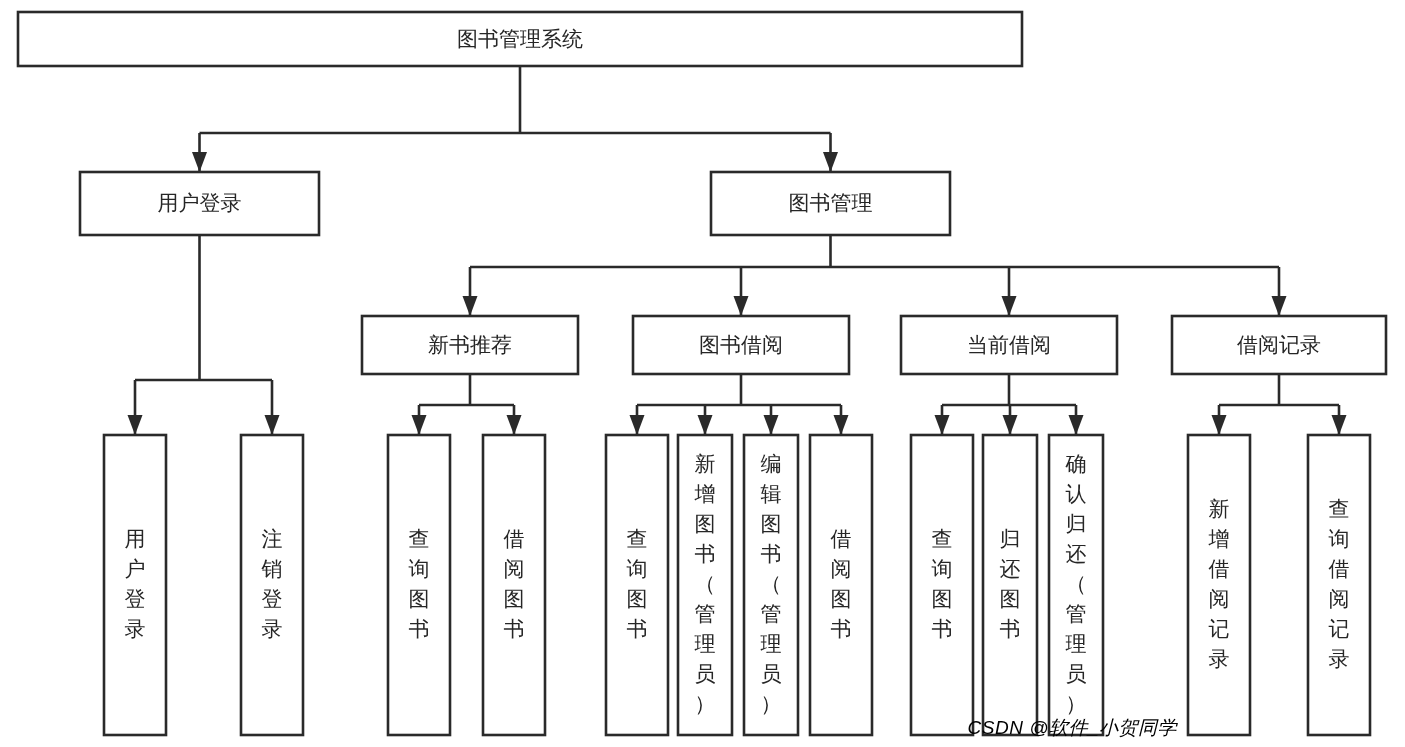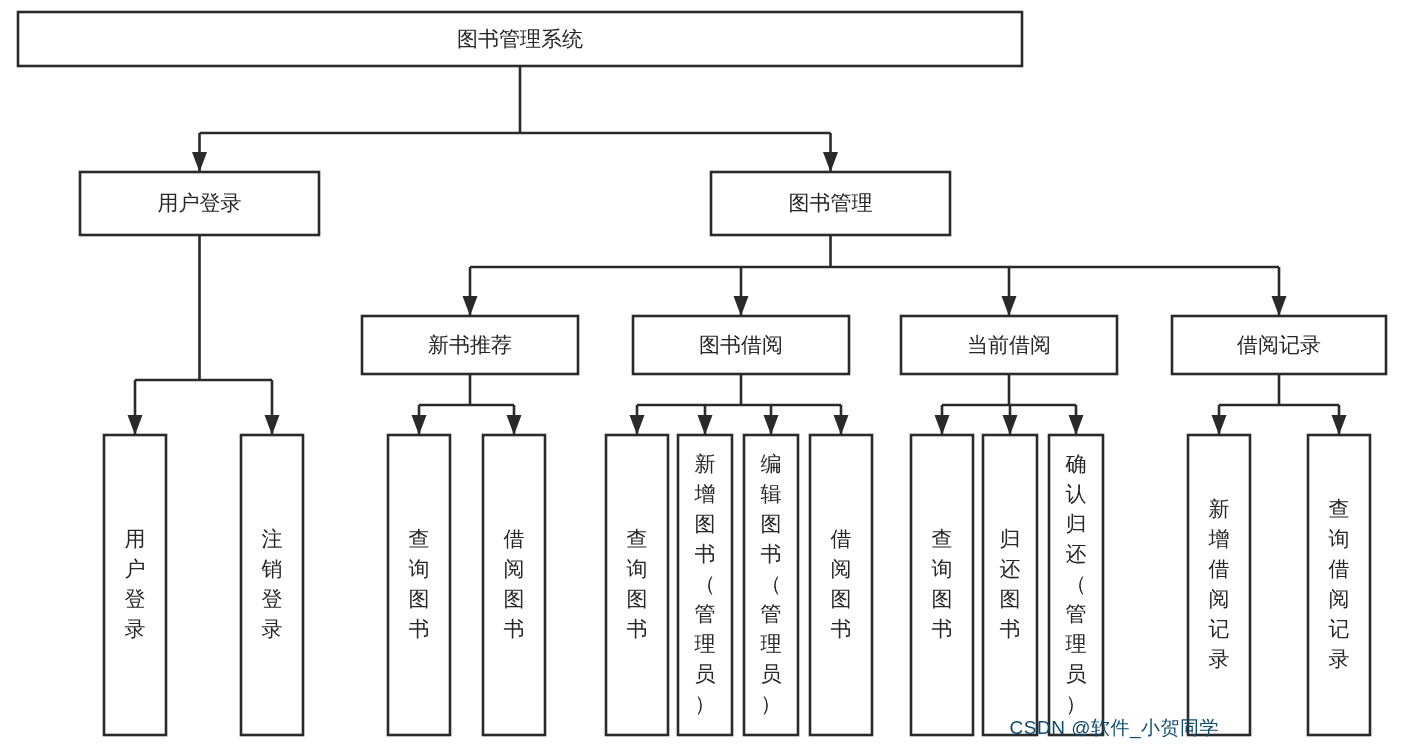--- a/index.html
+++ b/index.html
@@ -11,21 +11,20 @@
     width: 1405px;
     height: 747px;
     font-family: "Liberation Sans", "DejaVu Sans", sans-serif;
     overflow: hidden;
     position: relative;
   }
   #diagram-root {
     position: relative;
     width: 1189px;
     height: 747px;
-    padding-left: 42px;
   }
   svg.diagram-canvas {
     position: absolute;
     top: 0;
     left: 0;
     width: 1405px;
     height: 747px;
     display: block;
   }
   .node-rect {
@@ -54,24 +53,25 @@
   .arrow-head {
     fill: #2a2a2a;
     stroke: none;
   }
   .watermark {
     position: absolute;
     right: 12px;
     bottom: 6px;
     font-family: "Liberation Sans", "DejaVu Sans", sans-serif;
     font-size: 19px;
-    color: #0c4a6e;
+    color: #000000;
     letter-spacing: 0.5px;
     white-space: nowrap;
     user-select: none;
+    font-style: italic;
   }
 </style>
 </head>
 <body>
 
 <div id="diagram-root">
   <svg class="diagram-canvas" viewBox="0 0 1405 747" xmlns="http://www.w3.org/2000/svg">
 
     <g id="connectors-layer">
         <line x1="520" y1="66" x2="520" y2="133" class="connector"></line>

